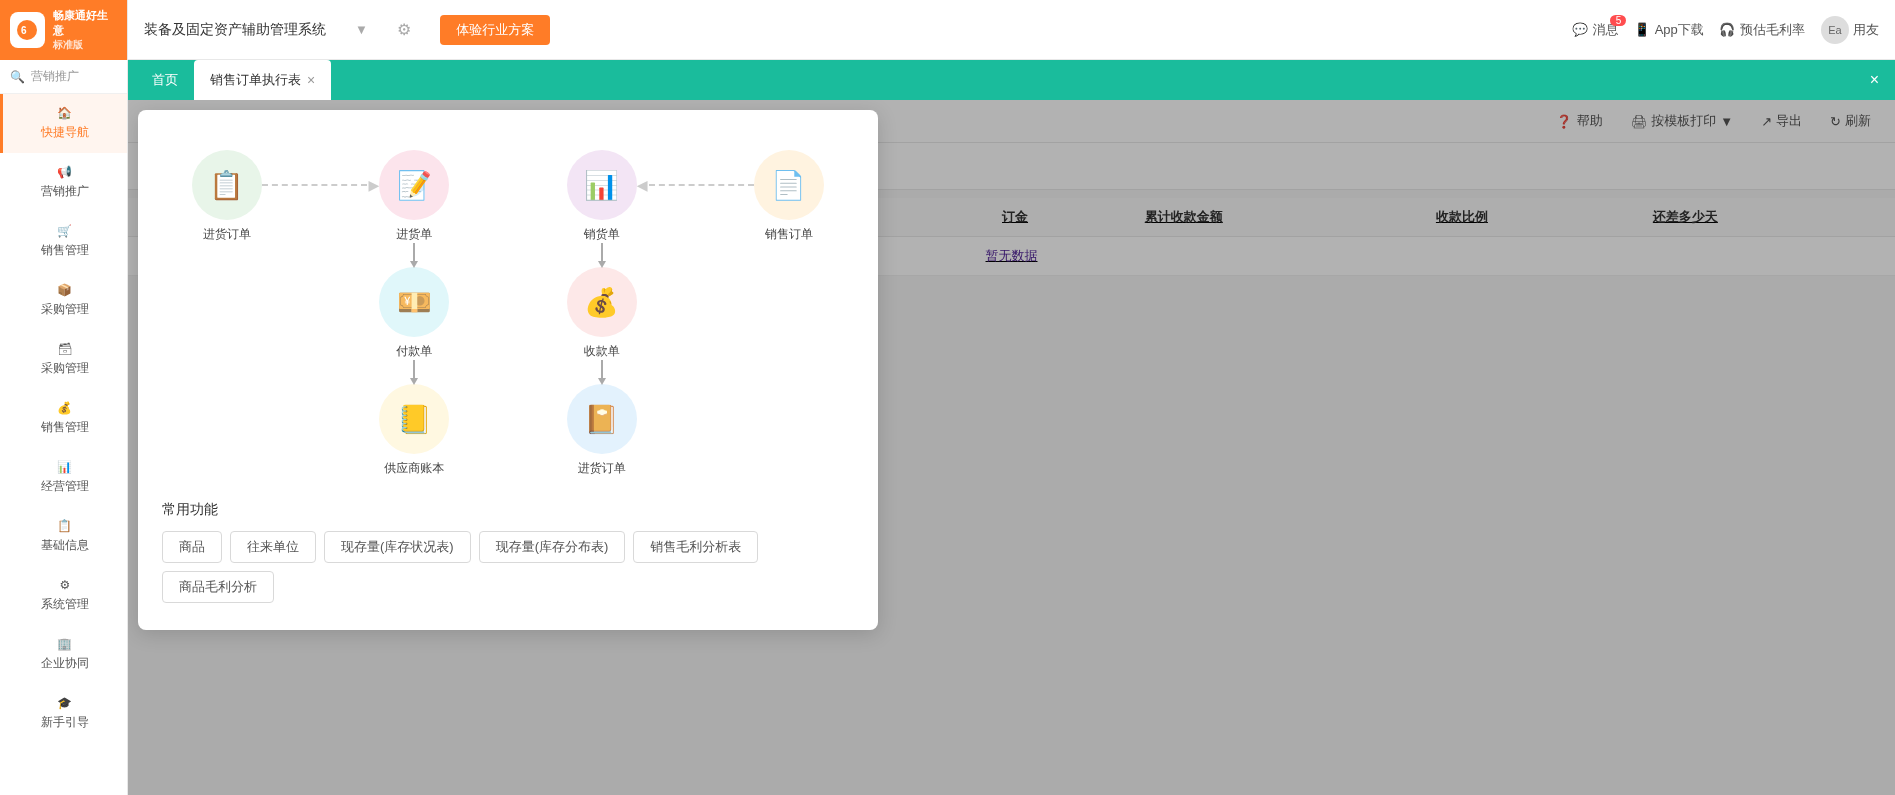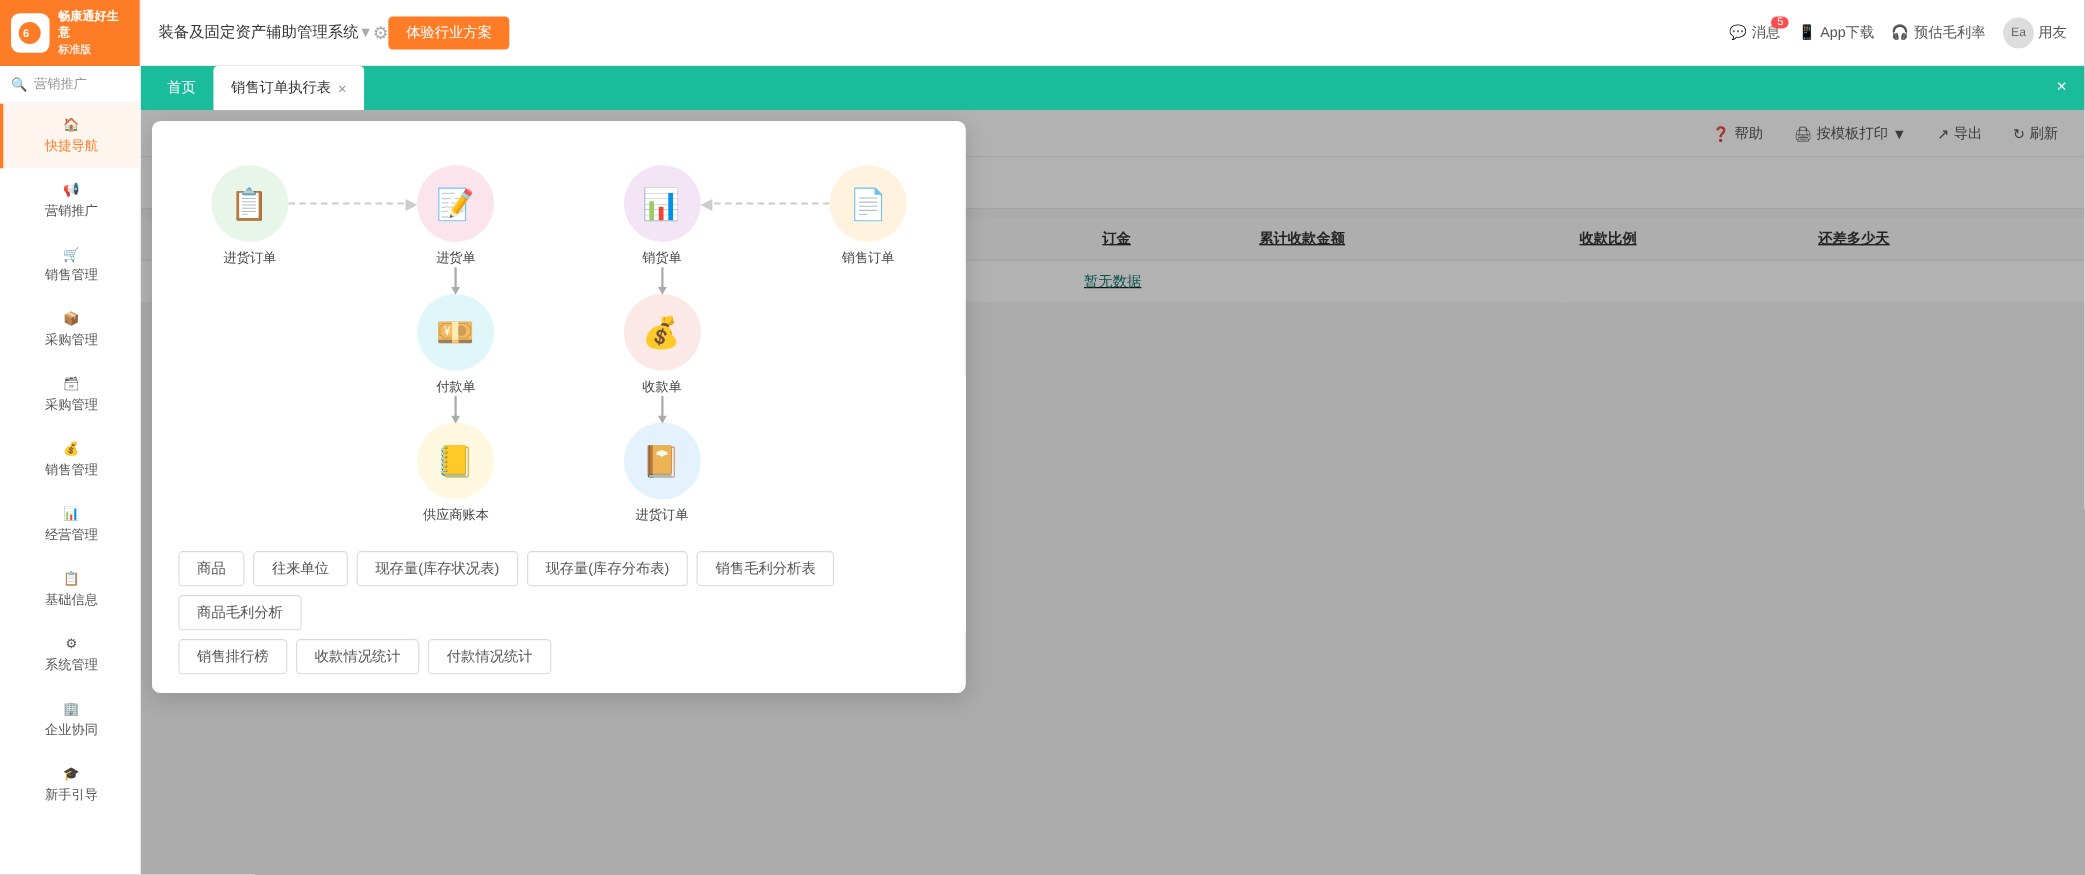--- a/index.html
+++ b/index.html
@@ -69,21 +69,21 @@
     }
 
     
     .topbar {
       height: 60px;
       background: #fff;
       border-bottom: 1px solid #e8e8e8;
       display: flex;
       align-items: center;
       padding: 0 16px;
-      gap: 0;
+      gap: 29px;
     }
     .topbar-trial-btn {
       background: #ff7c27;
       color: #fff;
       border: none;
       border-radius: 4px;
       padding: 6px 16px;
       font-size: 13px;
       cursor: pointer;
     }
@@ -230,21 +230,21 @@
       background: #fafafa;
       border-bottom: 1px solid #e8e8e8;
       padding: 10px 12px;
       text-align: left;
       color: #333;
       white-space: nowrap;
     }
     .data-table td {
       border-bottom: 1px solid #f0f0f0;
       padding: 10px 12px;
-      color: #0f766e;
+      color: #4c1d95;
     }
     .empty-data {
       text-align: center;
       padding: 40px;
       color: #999;
       font-size: 13px;
     }
 
     
     .overlay-backdrop {
@@ -593,31 +593,27 @@
                 </div>
                 <span class="flow-node-label">进货订单</span>
               </div>
             </div>
             <div style="flex:1;"></div>
             <div style="width:70px;"></div>
           </div>
         </div>
 
         <div style="margin-top:16px;">
+          <div class="common-func-title">常用功能</div>
           <div class="func-buttons">
             <button class="func-btn">商品</button>
             <button class="func-btn">往来单位</button>
             <button class="func-btn">现存量(库存状况表)</button>
             <button class="func-btn">现存量(库存分布表)</button>
             <button class="func-btn">销售毛利分析表</button>
             <button class="func-btn">商品毛利分析</button>
           </div>
-          <div class="func-buttons">
-            <button class="func-btn">销售排行榜</button>
-            <button class="func-btn">收款情况统计</button>
-            <button class="func-btn">付款情况统计</button>
-          </div>
         </div>
 
       </div>
     </div>
   </div>
 </div>
 
 </body></html>

